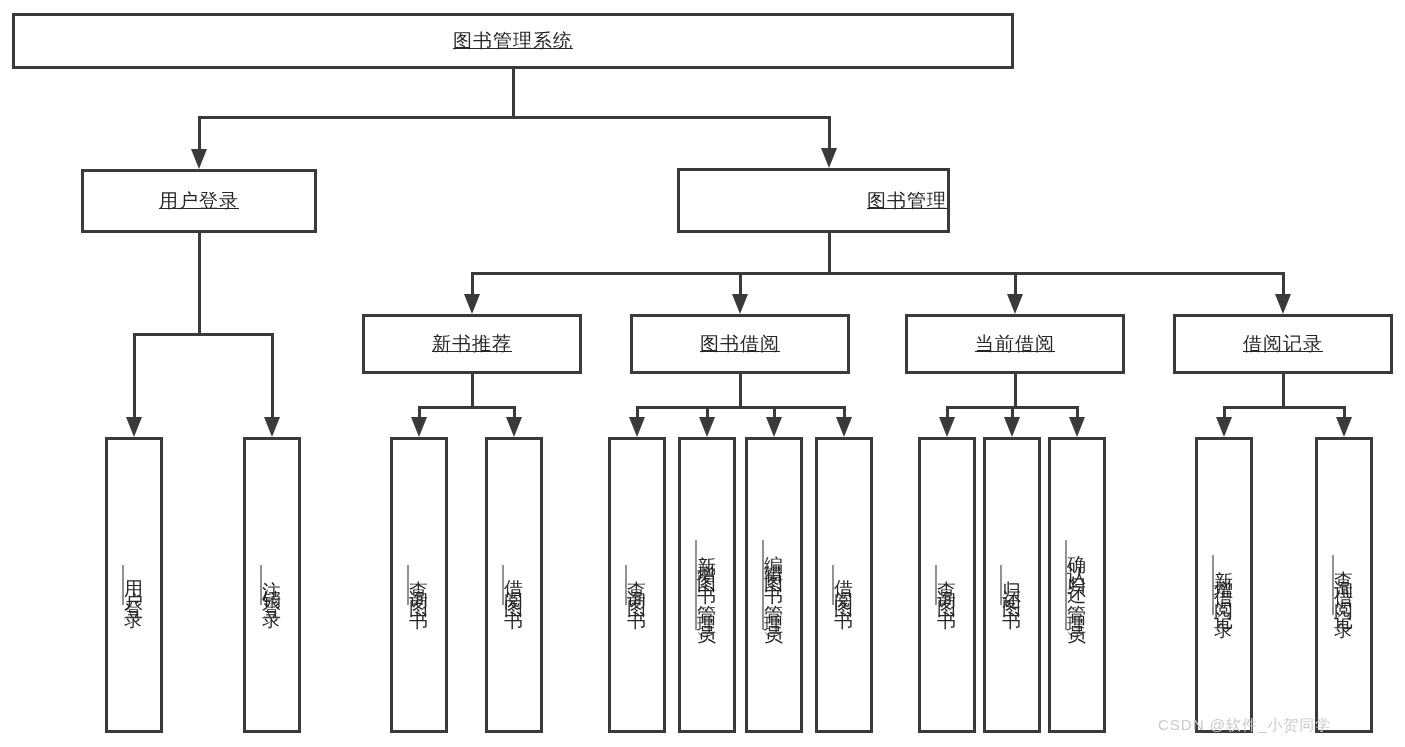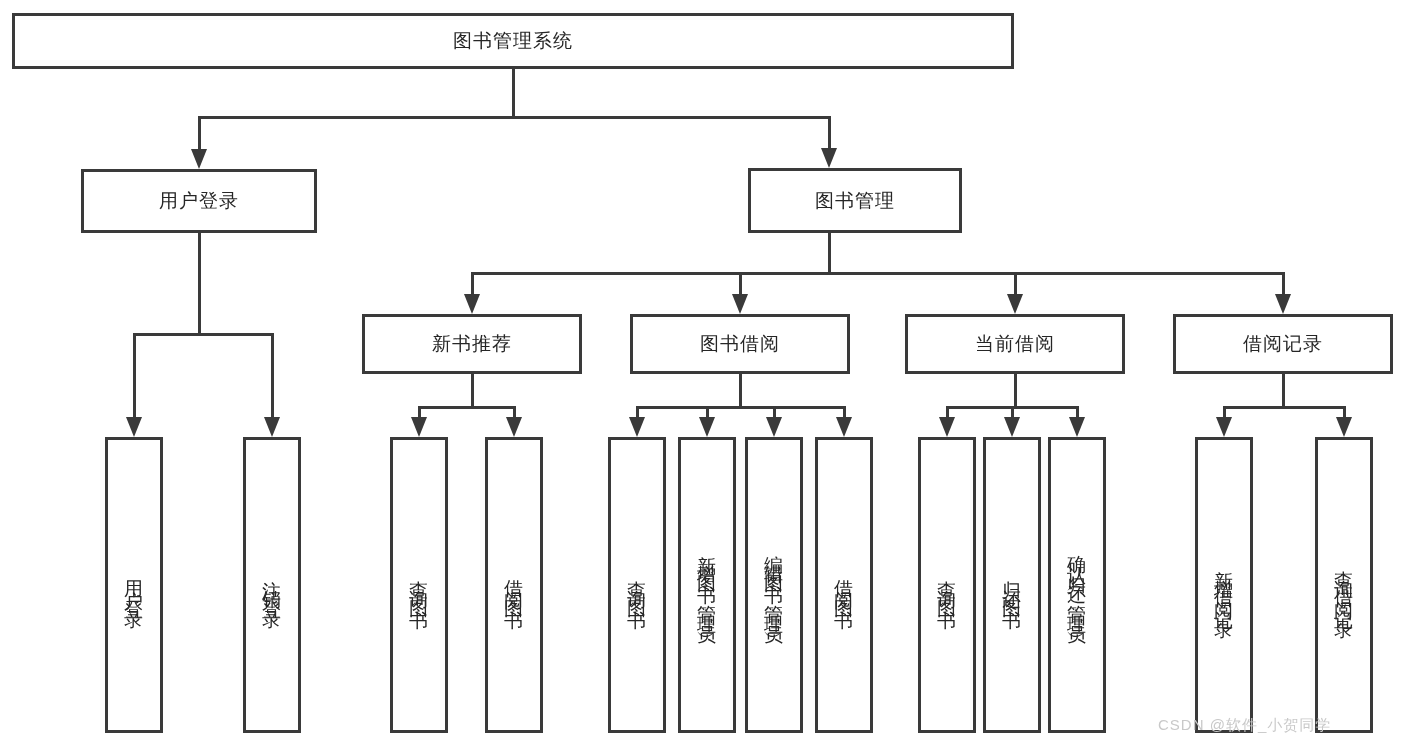--- a/index.html
+++ b/index.html
@@ -2,21 +2,21 @@
 <html><head>
 <meta charset="utf-8">
 <style>
   html,body{margin:0;padding:0;background:#ffffff;}
   #canvas{
     position:relative;width:1405px;height:747px;background:#ffffff;
     font-family:"Liberation Sans","DejaVu Sans",sans-serif;color:#262626;overflow:hidden;
   }
   .box{
     position:absolute;box-sizing:border-box;background:#ffffff;
-    border:3px solid #3a3a3a;display:flex;align-items:center;justify-content:center;
+    border:3px solid #3a3a3a;display:flex;align-items:center;justify-content:center;text-decoration:underline;
   }
   .hbox{font-size:19px;letter-spacing:1px;}
   .leaf{width:58px;top:437px;height:296px;}
   .leaf .vtext{
     writing-mode:vertical-rl;text-orientation:mixed;
     font-size:19px;letter-spacing:10px;line-height:1;
   }
   .vline{position:absolute;width:3px;background:#3a3a3a;}
   .hline{position:absolute;height:3px;background:#3a3a3a;}
   .tri{
@@ -41,21 +41,21 @@
   <div class="vline" style="left:512px;top:68px;height:50px;"></div>
   <div class="hline" style="left:198px;top:116px;width:633px;"></div>
   <div class="vline" style="left:198px;top:116px;height:36px;"></div>
   <div class="tri" style="left:191px;top:149px;"></div>
   <div class="vline" style="left:828px;top:116px;height:36px;"></div>
   <div class="tri" style="left:821px;top:148px;"></div>
 
   <div class="box hbox" style="left:81px;top:169px;width:236px;height:64px;">
     <span>用户登录</span>
   </div>
-  <div class="box hbox" style="left:748px;top:168px;width:214px;height:65px;">
+  <div class="box hbox" style="left:677px;top:168px;width:273px;height:65px;justify-content:flex-end;">
     <span>图书管理</span>
   </div>
 
   <div class="vline" style="left:198px;top:232px;height:103px;"></div>
   <div class="hline" style="left:133px;top:333px;width:141px;"></div>
   <div class="vline" style="left:133px;top:333px;height:88px;"></div>
   <div class="tri" style="left:126px;top:417px;"></div>
   <div class="vline" style="left:271px;top:333px;height:88px;"></div>
   <div class="tri" style="left:264px;top:417px;"></div>
 

